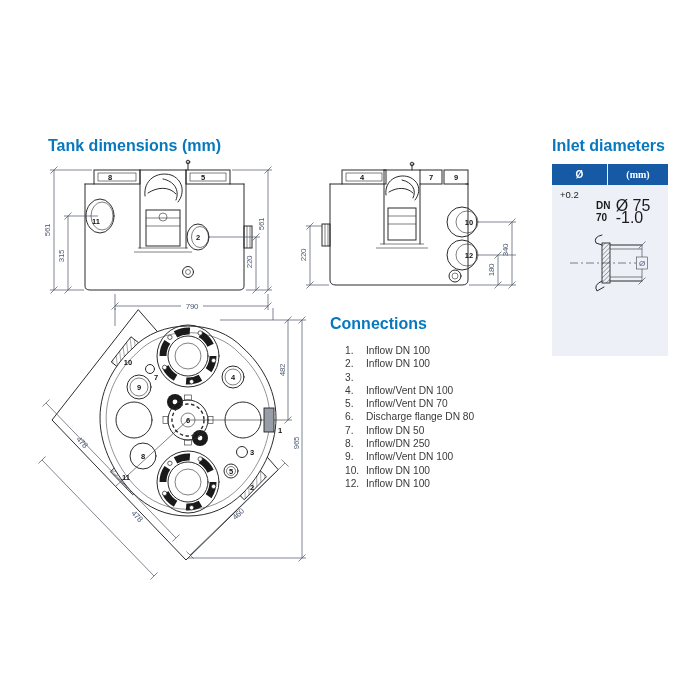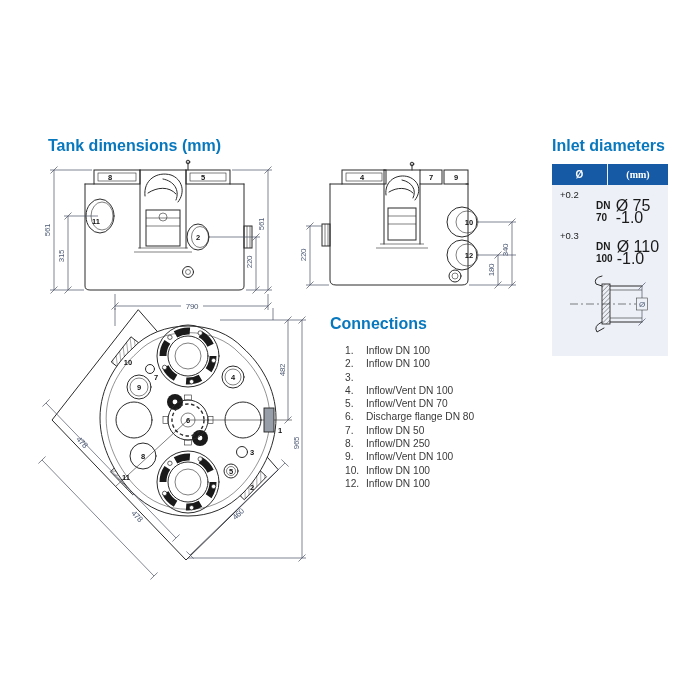--- a/index.html
+++ b/index.html
@@ -323,27 +323,20 @@
 <div class="abs" id="inlet-panel">
   <div class="tbl-head">
     <div class="cell c1">Ø</div>
     <div class="cell c2">(mm)</div>
   </div>
   <div class="tbl-row">
     <div class="tol">+0.2</div>
     <div class="line2">
       <span class="dn">DN 70</span>
       <span class="val">Ø 75 -1.0</span>
-    </div>
-  </div>
-  <div class="tbl-row">
-    <div class="tol">+0.3</div>
-    <div class="line2">
-      <span class="dn">DN 100</span>
-      <span class="val">Ø 110 -1.0</span>
     </div>
   </div>
 
   <svg id="flange-svg" width="88" height="62" viewBox="0 0 88 62">
     <defs>
       <pattern id="hatch2" patternUnits="userSpaceOnUse" width="3.2" height="3.2" patternTransform="rotate(45)">
         <line x1="0" y1="0" x2="0" y2="3.2" stroke="#2b2b2b" stroke-width="0.7"></line>
       </pattern>
     </defs>
     <path class="ln" d="M36,3 Q27,5 30,11 L36,13"></path>

